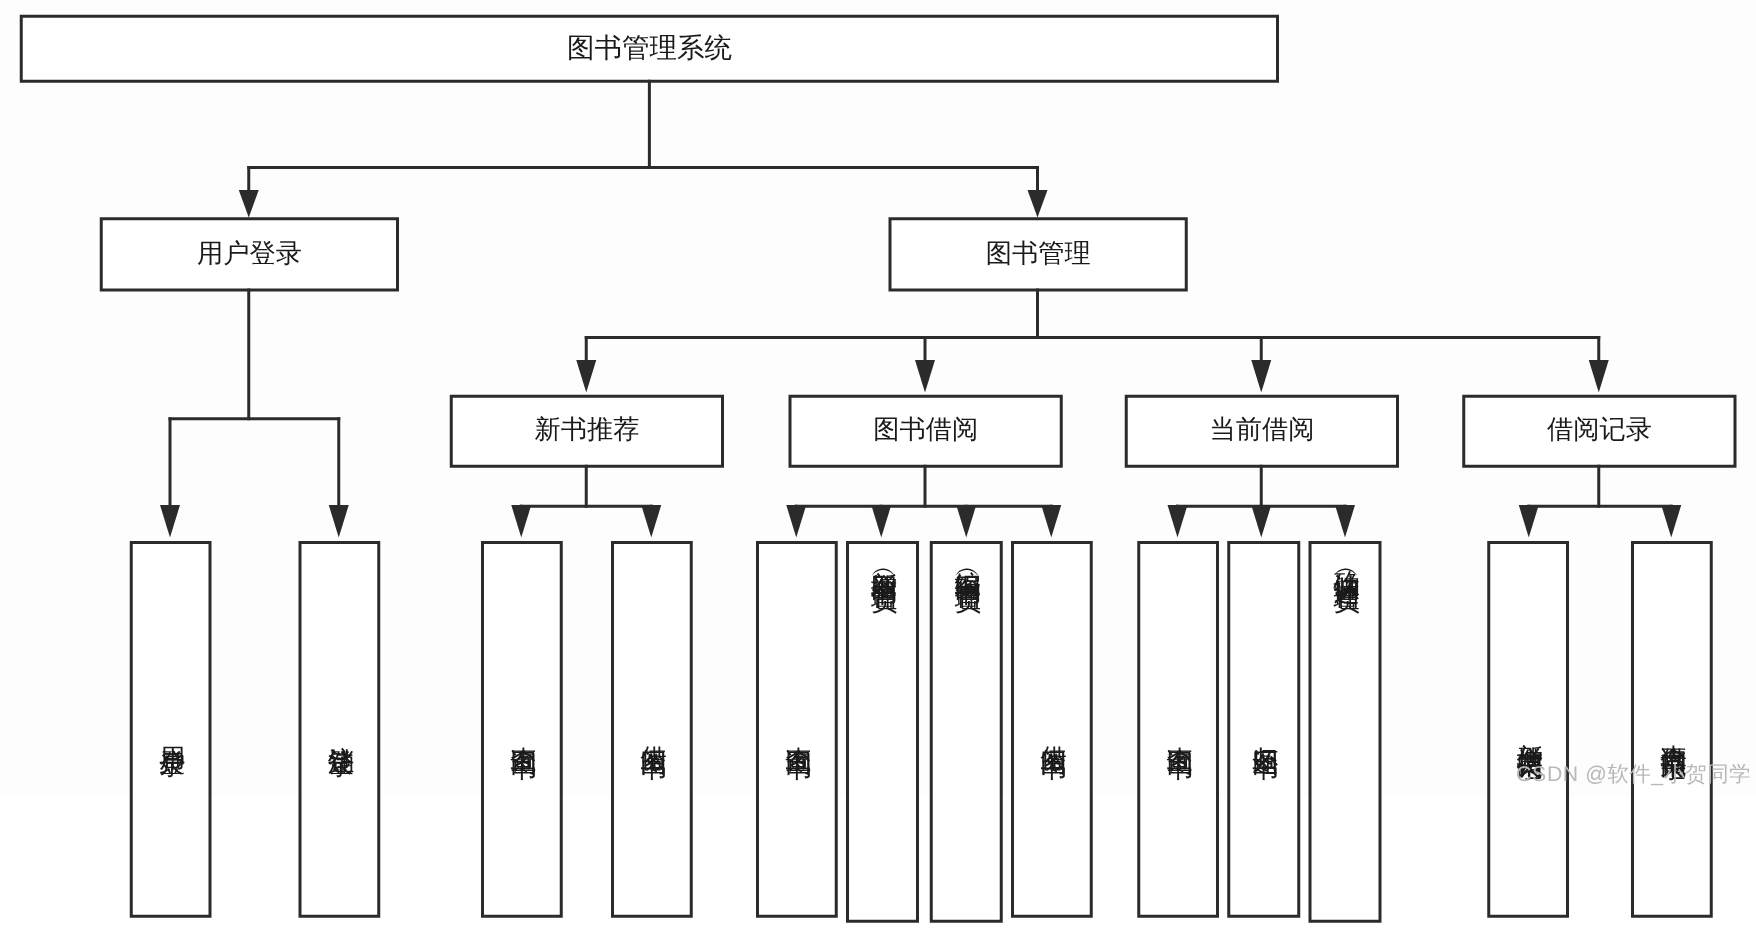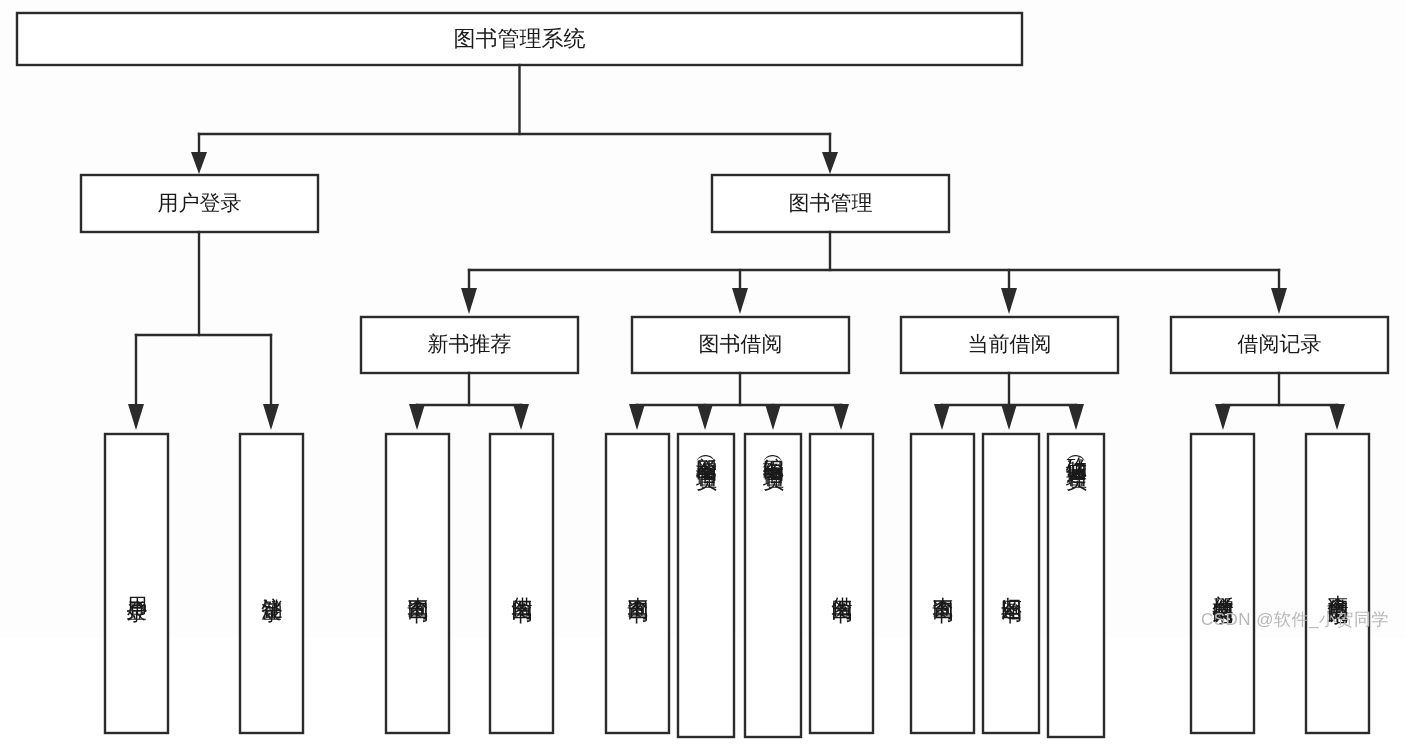--- a/index.html
+++ b/index.html
@@ -68,21 +68,21 @@
     font-family: "Liberation Sans", "DejaVu Sans", sans-serif;
     font-size: 21px;
     line-height: 1.18;
     letter-spacing: 2px;
     color: #1a1a1a;
     white-space: nowrap;
     text-align: center;
   }
   .watermark {
     position: absolute;
-    right: 16px;
+    right: 4px;
     bottom: 6px;
     font-family: "Liberation Sans", "DejaVu Sans", sans-serif;
     font-size: 17px;
     color: #b8b8b8;
     letter-spacing: 0.5px;
     white-space: nowrap;
   }
 </style>
 </head>
 <body>

